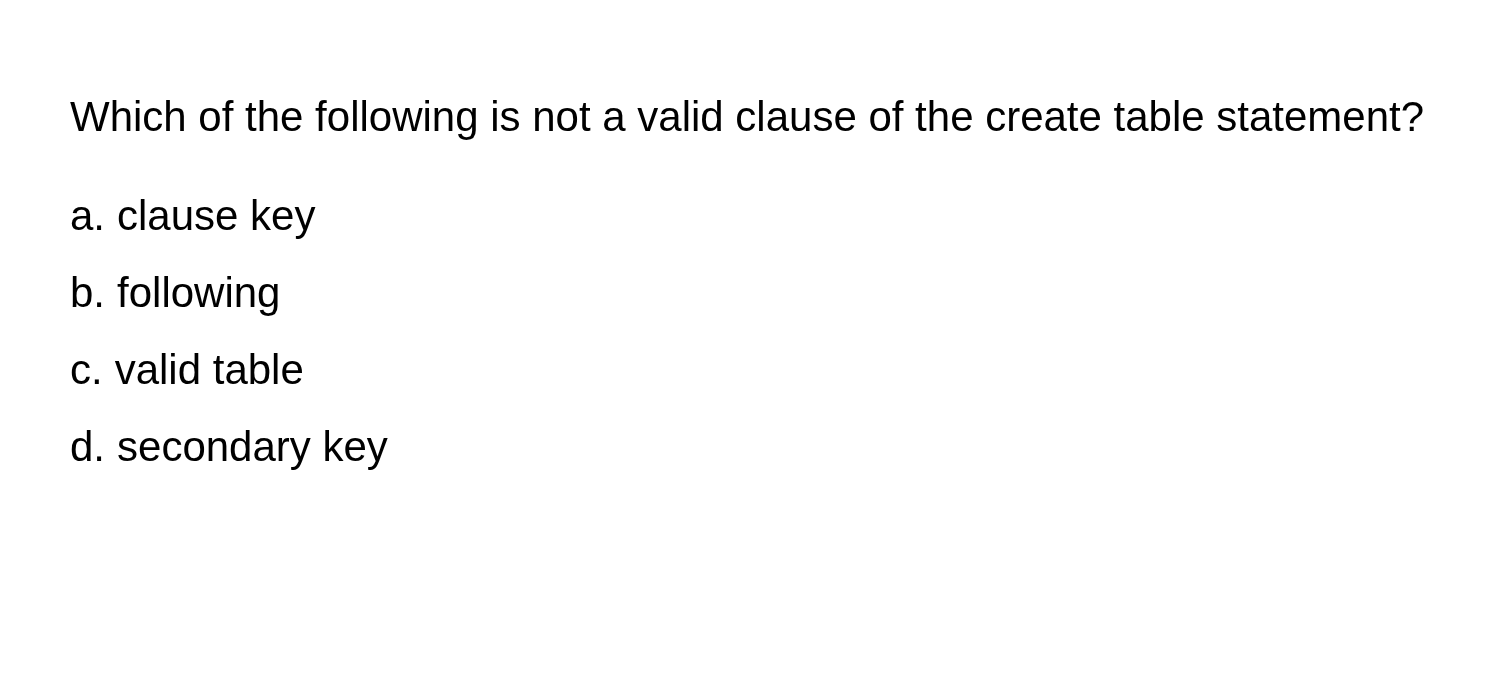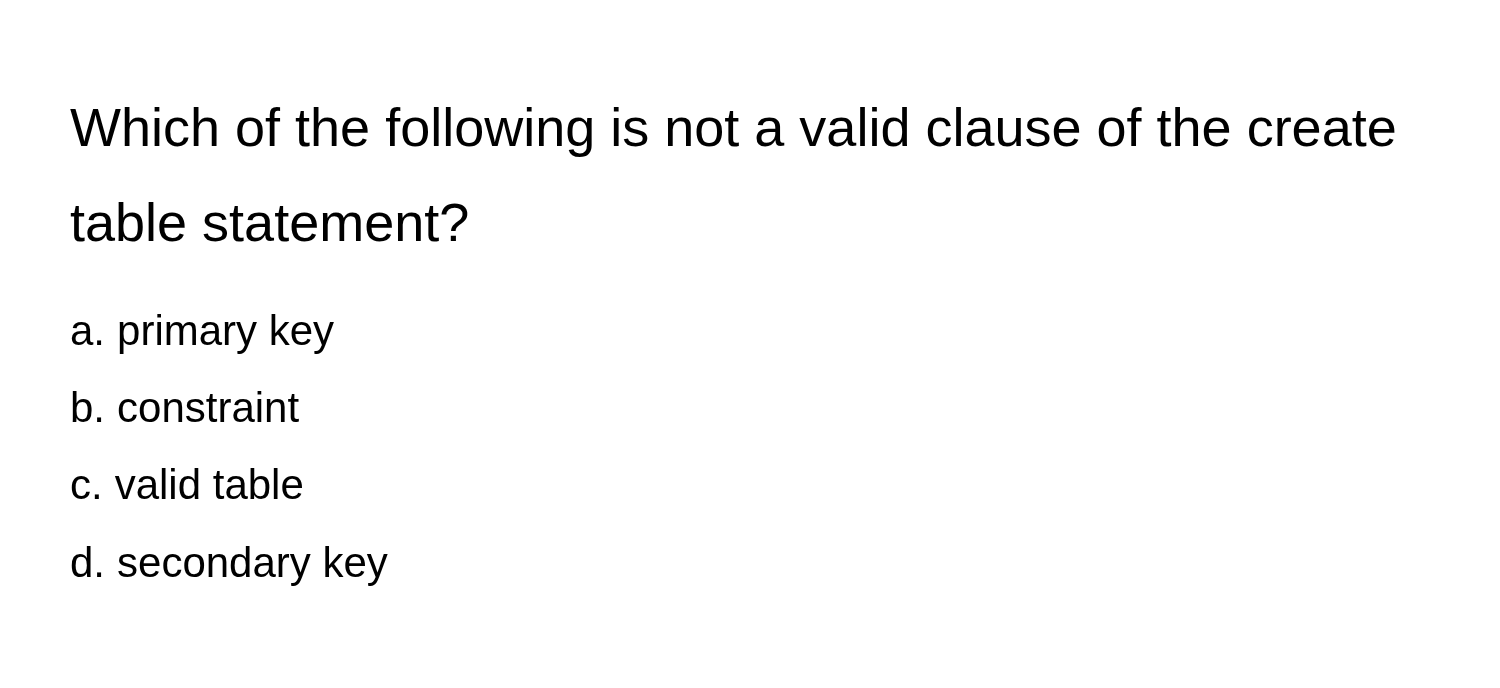--- a/index.html
+++ b/index.html
@@ -9,21 +9,21 @@
     }
     body {
       width: 1500px;
       height: 688px;
       background: #ffffff;
       font-family: -apple-system, BlinkMacSystemFont, "Segoe UI", Helvetica, Arial, sans-serif;
       color: #000000;
       padding: 80px 70px;
     }
     .question-text {
-      font-size: 54px;
+      font-size: 42px;
       line-height: 1.75;
       font-weight: 400;
       margin-bottom: 28px;
     }
     .options-list {
       list-style: none;
     }
     .option-item {
       font-size: 42px;
       line-height: 1.6;
@@ -36,25 +36,25 @@
     }
   </style>
 </head>
 <body>
 
 <div class="question-container">
   <p class="question-text">Which of the following is not a valid clause of the create table statement?</p>
   <ul class="options-list">
     <li class="option-item">
       <span class="option-letter">a.</span>
-      <span class="option-text">primary key</span>
+      <span class="option-text">clause key</span>
     </li>
     <li class="option-item">
       <span class="option-letter">b.</span>
-      <span class="option-text">constraint</span>
+      <span class="option-text">following</span>
     </li>
     <li class="option-item">
       <span class="option-letter">c.</span>
       <span class="option-text">valid table</span>
     </li>
     <li class="option-item">
       <span class="option-letter">d.</span>
       <span class="option-text">secondary key</span>
     </li>
   </ul>

